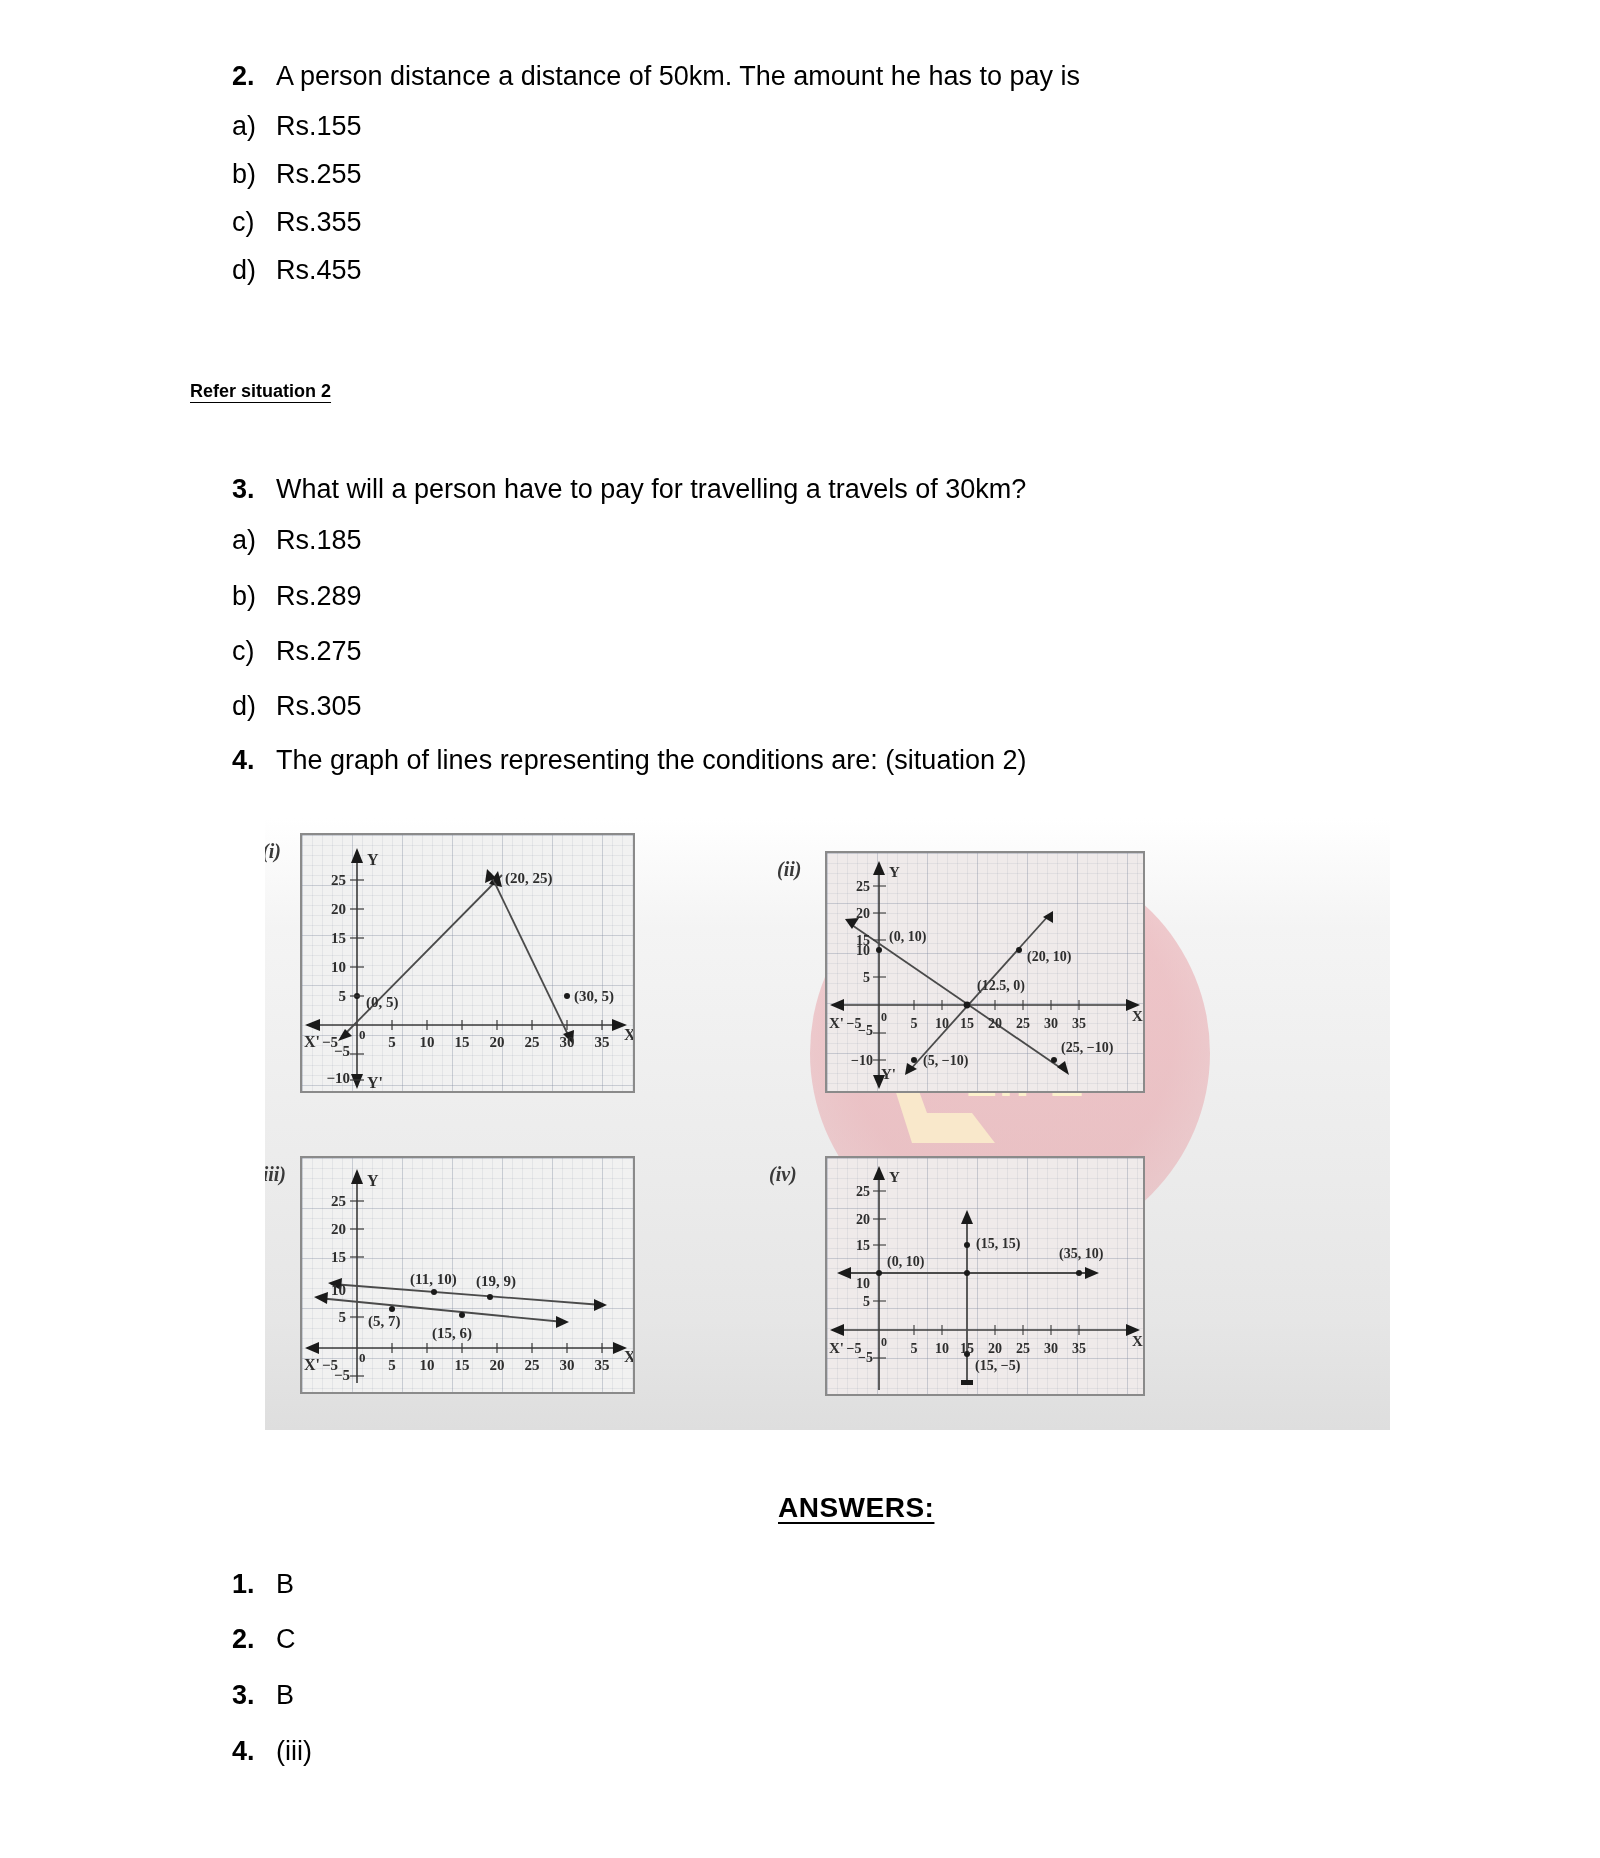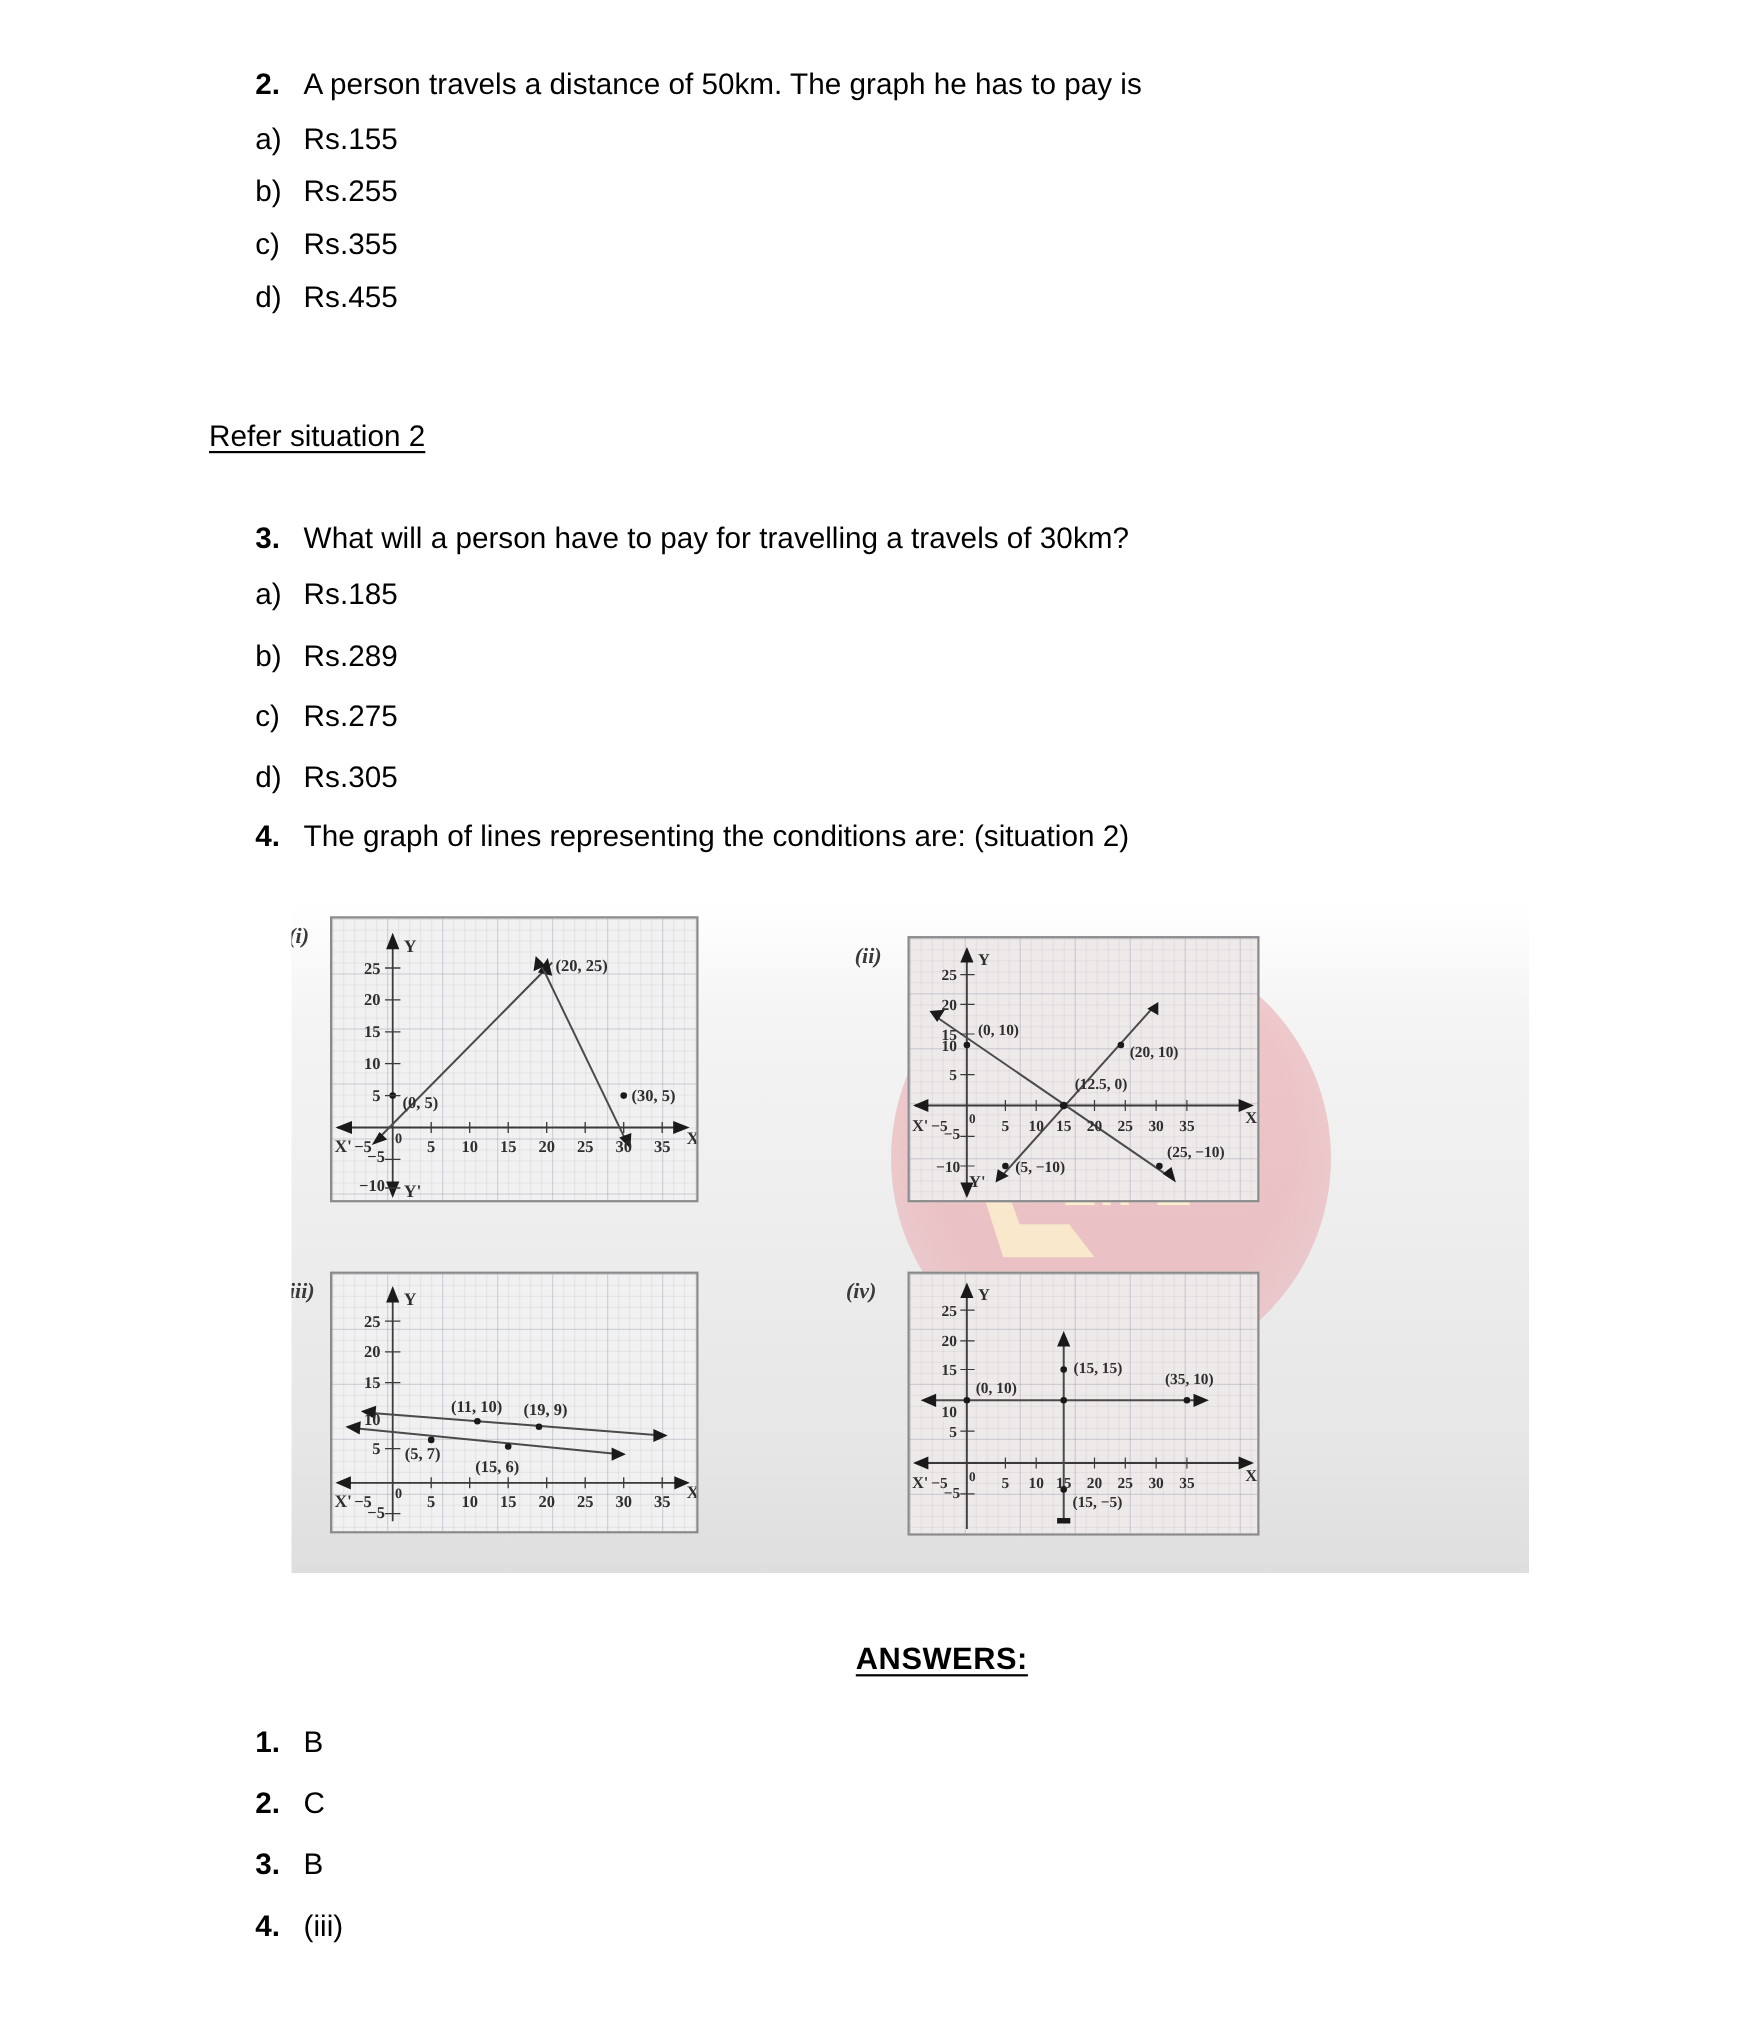--- a/index.html
+++ b/index.html
@@ -28,22 +28,22 @@
   .qline .marker {
     width: 44px;
     flex: 0 0 44px;
     text-align: left;
   }
   .qline.num .marker { font-weight: bold; }
   .qline .qtext { display: inline-block; }
 
   .section-head {
     position: absolute;
-    font-size: 27px;
-    font-weight: normal;
+    font-size: 18px;
+    font-weight: bold;
     text-decoration: underline;
     text-underline-offset: 5px;
     white-space: nowrap;
   }
 
   .answers-head {
     position: absolute;
     font-size: 28px;
     font-weight: bold;
     text-decoration: underline;
@@ -121,21 +121,21 @@
     fill: #2e2e2e;
   }
 </style>
 </head>
 <body>
 
 <div class="page">
 
   <div class="qline num" style="left:232px; top:60px;">
     <span class="marker">2.</span>
-    <span class="qtext">A person travels a distance of 50km. The graph he has to pay is</span>
+    <span class="qtext">A person distance a distance of 50km. The amount he has to pay is</span>
   </div>
   <div class="qline" style="left:232px; top:110px;">
     <span class="marker">a)</span>
     <span class="qtext">Rs.155</span>
   </div>
   <div class="qline" style="left:232px; top:158px;">
     <span class="marker">b)</span>
     <span class="qtext">Rs.255</span>
   </div>
   <div class="qline" style="left:232px; top:206px;">

